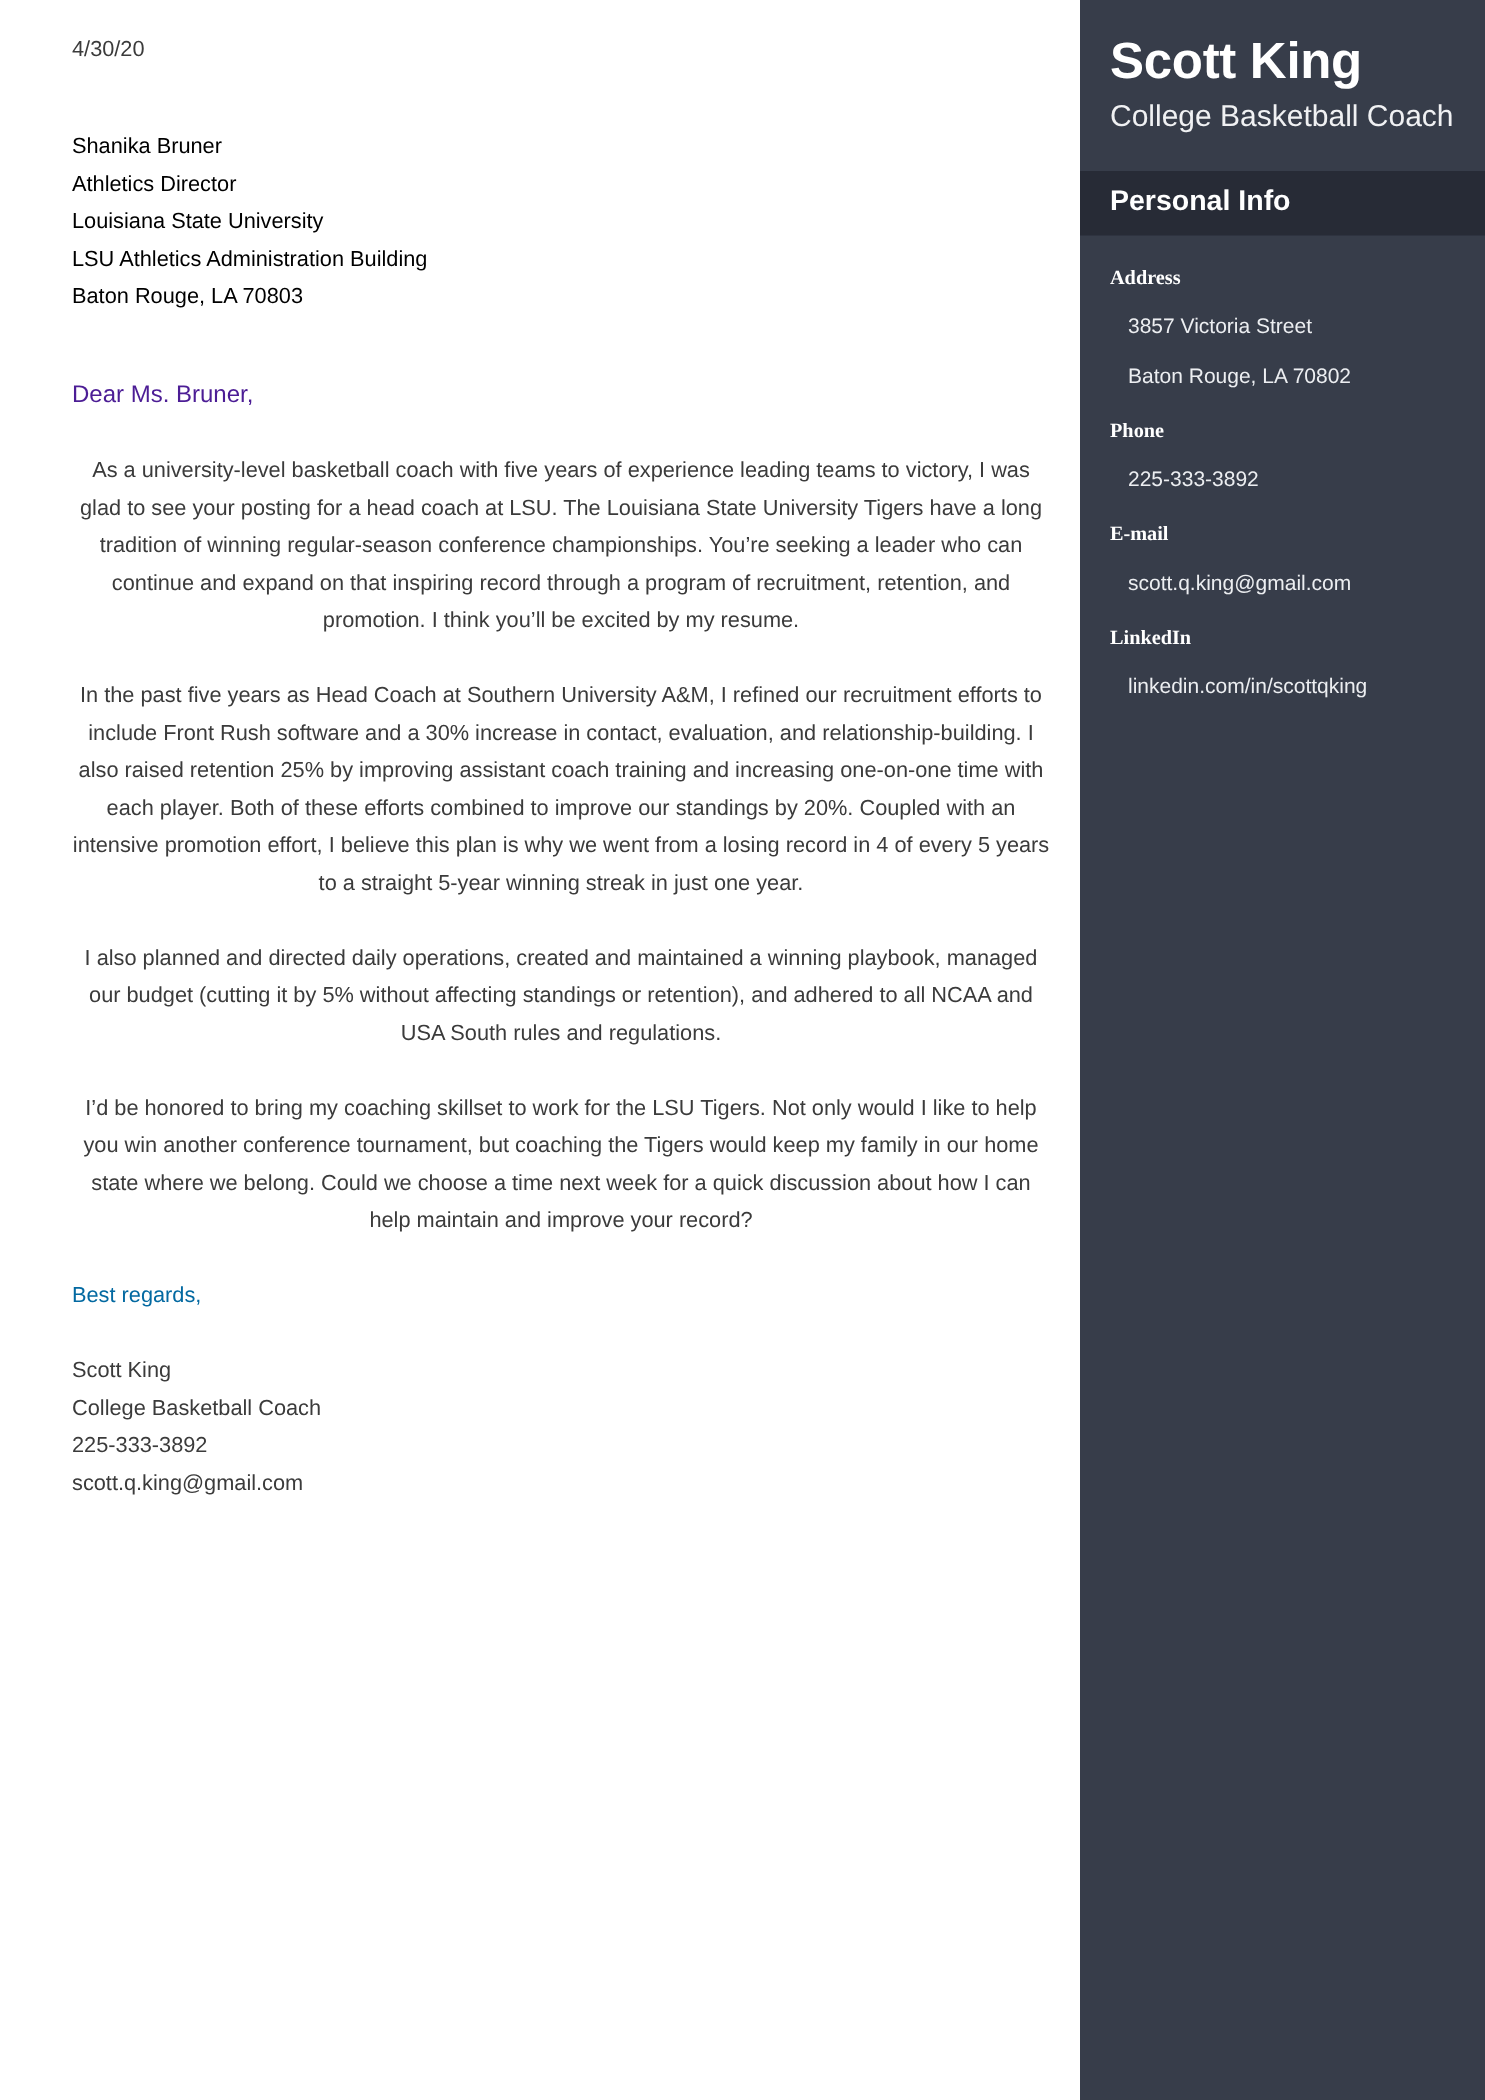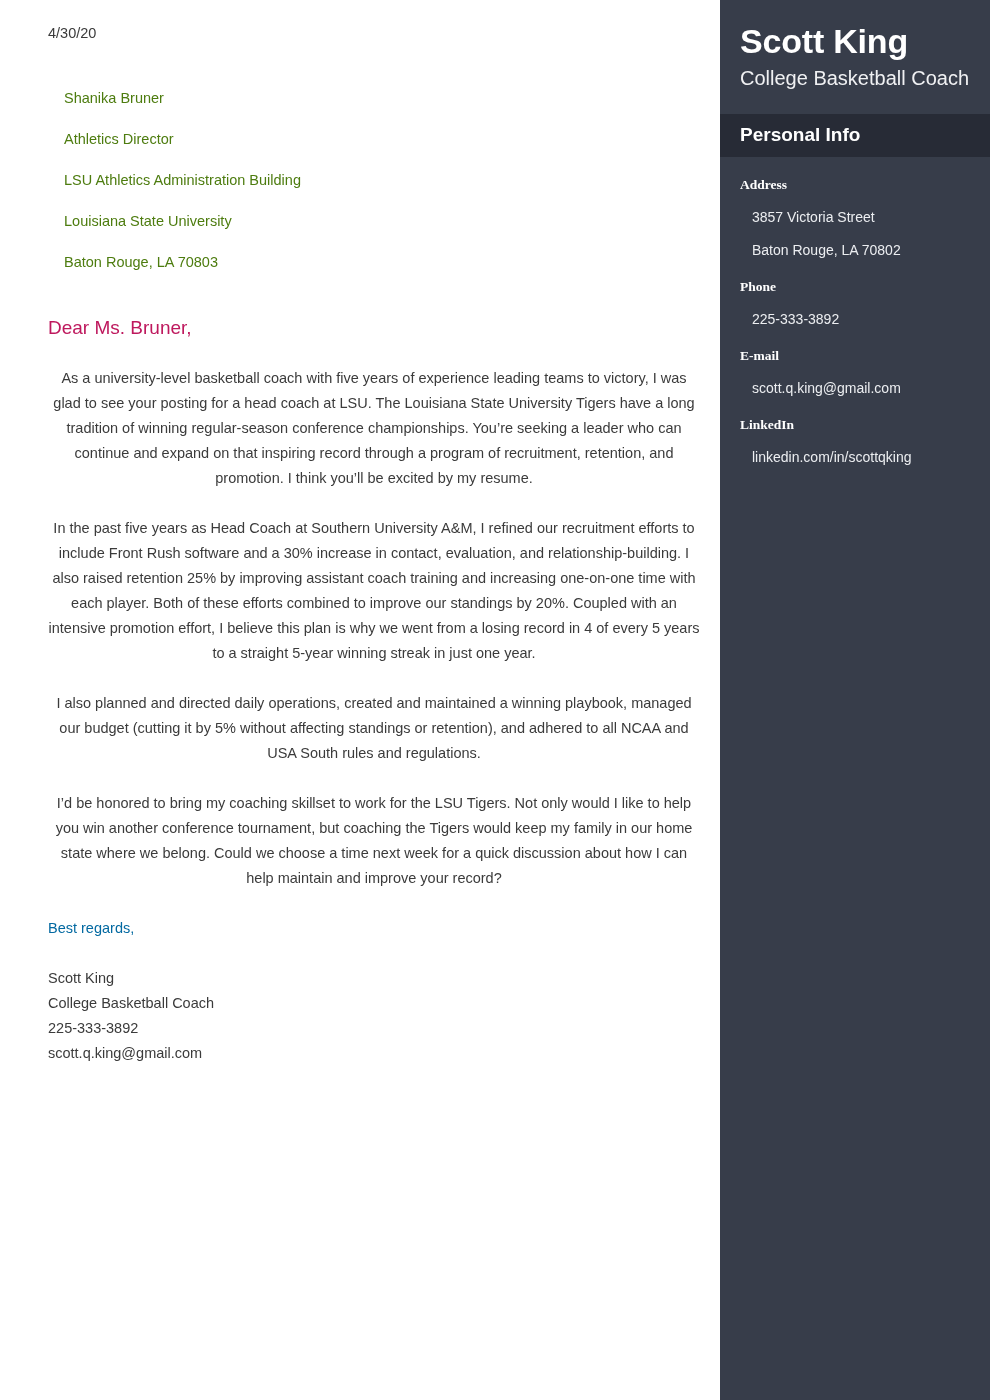--- a/index.html
+++ b/index.html
@@ -34,27 +34,27 @@
     font-size: 14.5px;
     color: #3b3b3b;
     line-height: 22px;
     margin: 0 0 42px 0;
   }
   .recipient {
     margin: 0 0 40px 0;
   }
   .recipient-line {
     font-size: 14.5px;
-    color: #4d7c0f;
-    line-height: 25px;
-    margin: 16px;
+    color: #000000;
+    line-height: 25px;
+    margin: 0;
   }
   .salutation {
-    font-size: 19px;
-    color: #be185d;
+    font-size: 16px;
+    color: #4c1d95;
     line-height: 25px;
     margin: 0 0 26px 0;
   }
   .body-para {
     font-size: 14.5px;
     color: #3b3b3b;
     line-height: 25px;
     margin: 0 0 25px 0;
     max-width: 652px;
     text-align: center;
@@ -141,22 +141,22 @@
 
 <div class="page">
 
   <div class="letter">
 
     <p class="letter-date">4/30/20</p>
 
     <div class="recipient">
       <p class="recipient-line">Shanika Bruner</p>
       <p class="recipient-line">Athletics Director</p>
+      <p class="recipient-line">Louisiana State University</p>
       <p class="recipient-line">LSU Athletics Administration Building</p>
-      <p class="recipient-line">Louisiana State University</p>
       <p class="recipient-line">Baton Rouge, LA 70803</p>
     </div>
 
     <p class="salutation">Dear Ms. Bruner,</p>
 
     <p class="body-para">As a university-level basketball coach with five years of experience leading teams to victory, I was glad to see your posting for a head coach at LSU. The Louisiana State University Tigers have a long tradition of winning regular-season conference championships. You’re seeking a leader who can continue and expand on that inspiring record through a program of recruitment, retention, and promotion. I think you’ll be excited by my resume.</p>
     <p class="body-para">In the past five years as Head Coach at Southern University A&amp;M, I refined our recruitment efforts to include Front Rush software and a 30% increase in contact, evaluation, and relationship-building. I also raised retention 25% by improving assistant coach training and increasing one-on-one time with each player. Both of these efforts combined to improve our standings by 20%. Coupled with an intensive promotion effort, I believe this plan is why we went from a losing record in 4 of every 5 years to a straight 5-year winning streak in just one year.</p>
     <p class="body-para">I also planned and directed daily operations, created and maintained a winning playbook, managed our budget (cutting it by 5% without affecting standings or retention), and adhered to all NCAA and USA South rules and regulations.</p>
     <p class="body-para">I’d be honored to bring my coaching skillset to work for the LSU Tigers. Not only would I like to help you win another conference tournament, but coaching the Tigers would keep my family in our home state where we belong. Could we choose a time next week for a quick discussion about how I can help maintain and improve your record?</p>
 

